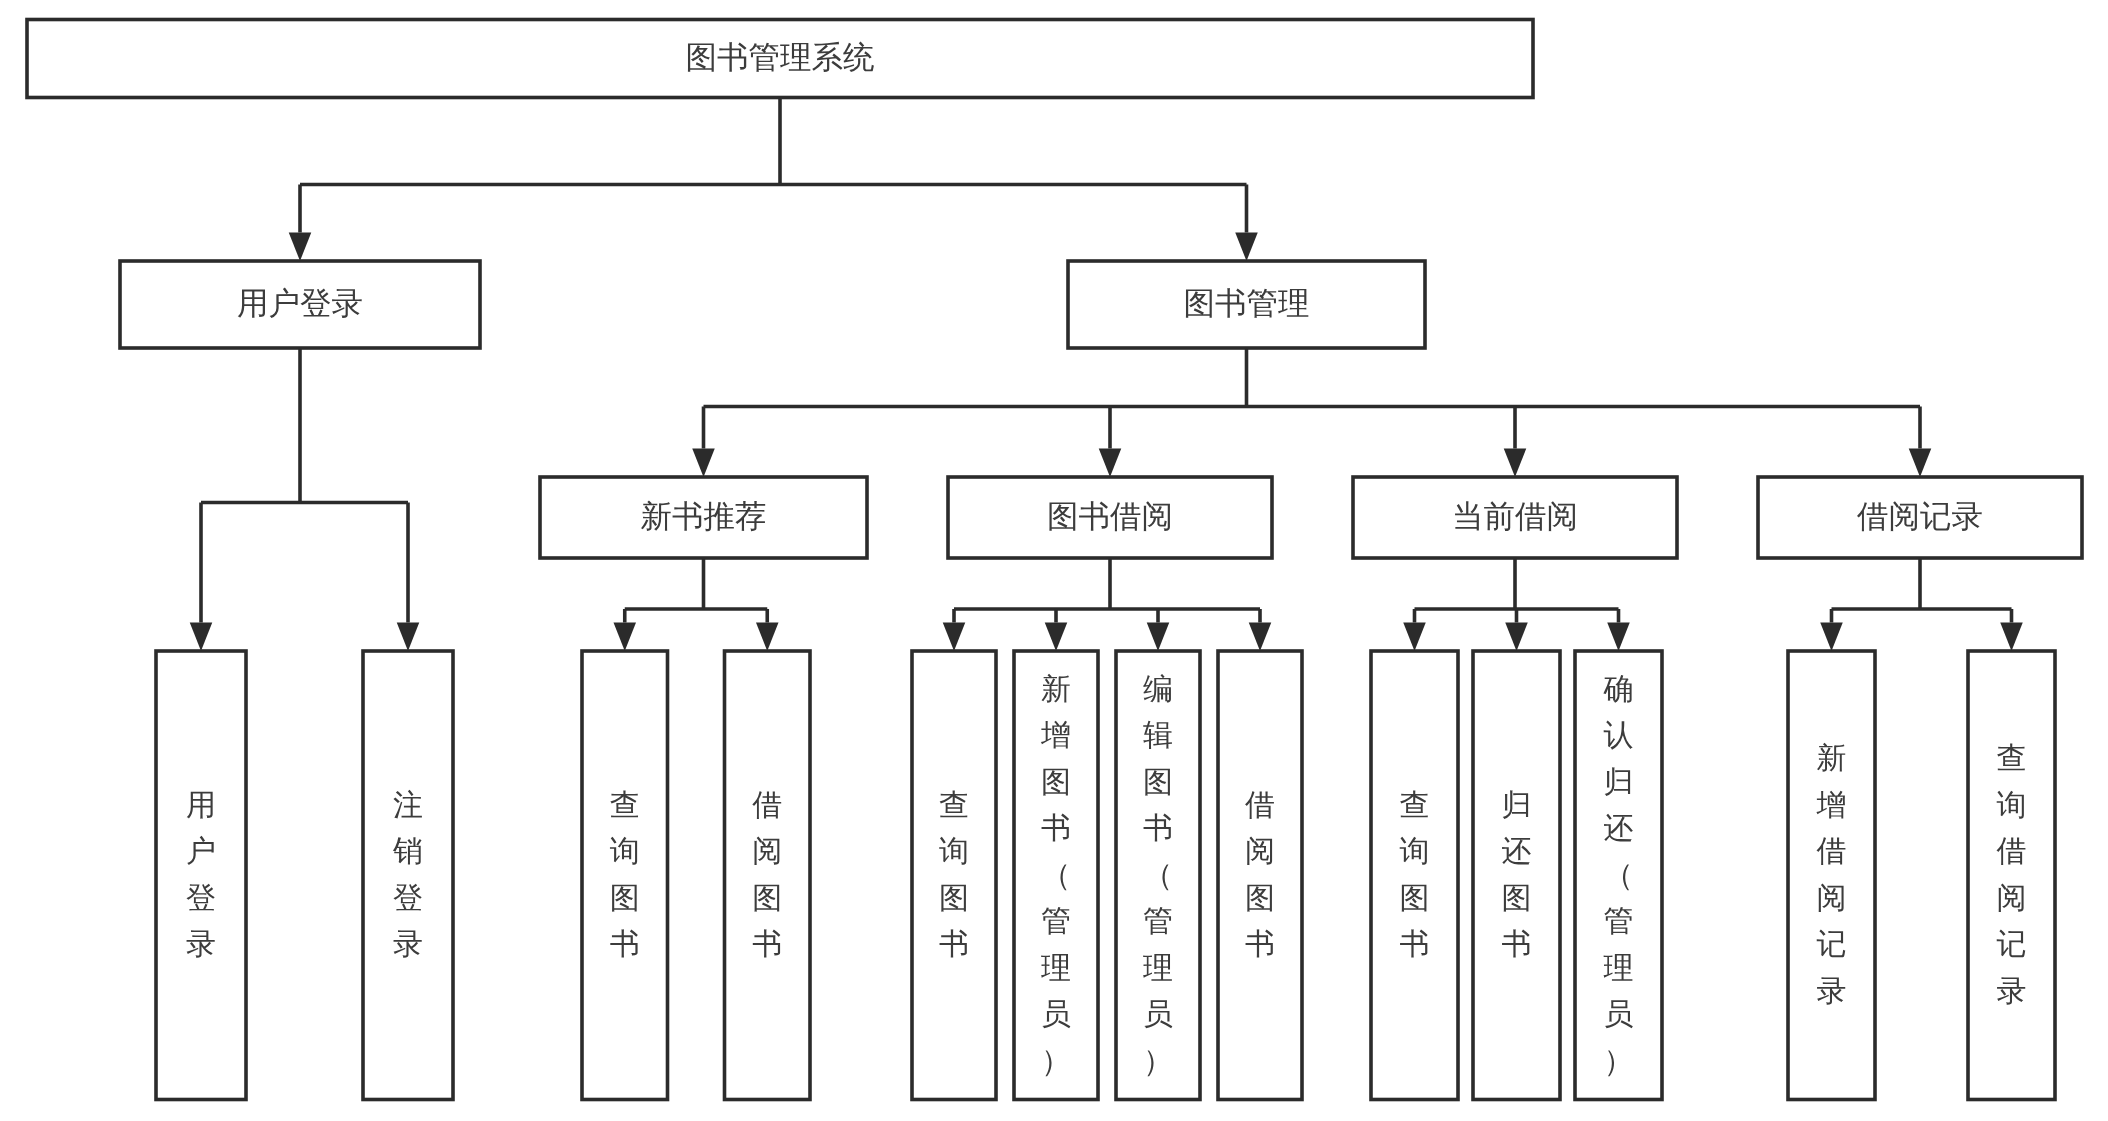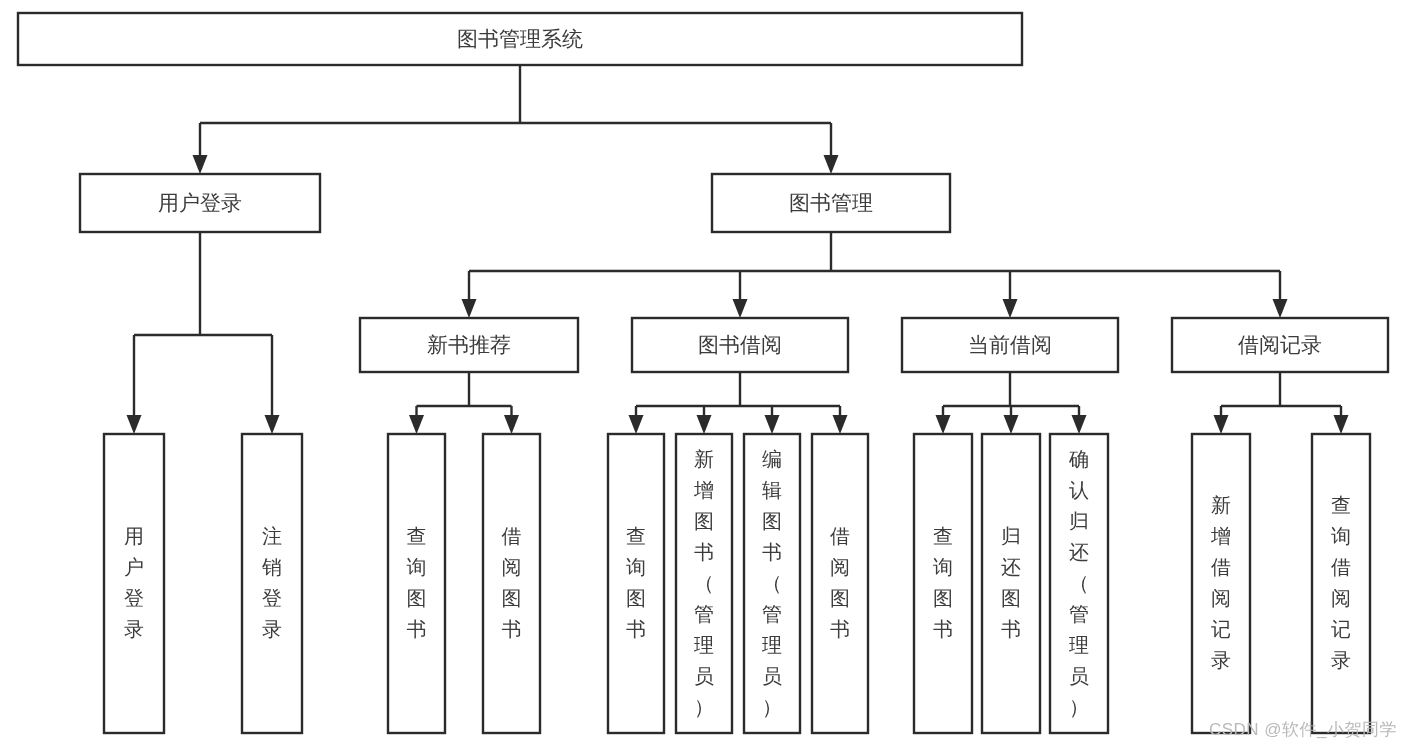--- a/index.html
+++ b/index.html
@@ -281,14 +281,13 @@
             <text x="1341" y="507" class="node-label vertical">查</text>
             <text x="1341" y="538" class="node-label vertical">询</text>
             <text x="1341" y="569" class="node-label vertical">借</text>
             <text x="1341" y="600" class="node-label vertical">阅</text>
             <text x="1341" y="631" class="node-label vertical">记</text>
             <text x="1341" y="662" class="node-label vertical">录</text>
           </g>
         </g>
       </g>
   </svg>
-  <div class="watermark">CSDN @软件_小贺同学</div>
 </div>
 
 </body></html>

